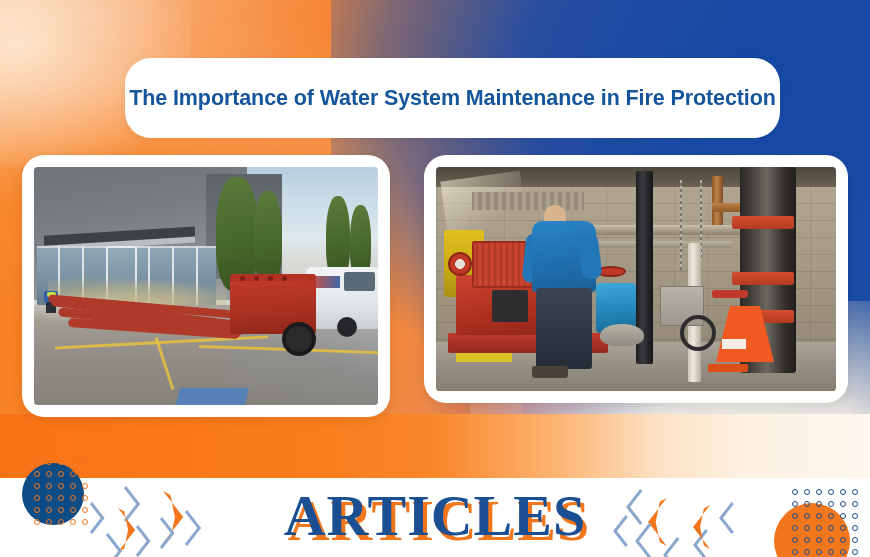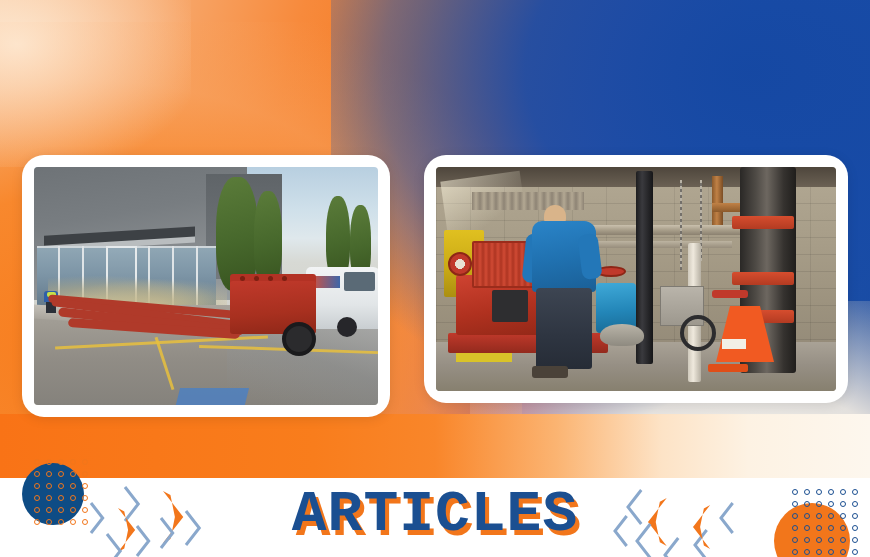--- a/index.html
+++ b/index.html
@@ -495,21 +495,21 @@
     top: 482px;
     text-align: center;
     height: 70px;
   }
   .articles {
     position: relative;
     display: inline-block;
     font-size: 58px;
     font-weight: bold;
     letter-spacing: 1px;
-    font-family: Liberation Mono, monospace;
+    font-family: Liberation Serif, serif;
     color: #1b4f91;
     text-shadow: 4px 5px 0 #f2761b;
   }
 
   
   .dotcircle { position: absolute; }
   .dotcircle .disc {
     position: absolute;
     border-radius: 50%;
   }
@@ -578,20 +578,23 @@
 <div class="banner">
 
   <div class="bg-base"></div>
   <div class="bg-orange-left"></div>
   <div class="bg-blue-top"></div>
   <div class="bg-cream-topleft"></div>
   <div class="bg-cream-corner"></div>
   <div class="bg-bottomband"></div>
   <div class="bg-white-bottom"></div>
 
+  <div class="title-card">
+    <span class="title-text">The Importance of Water System Maintenance in Fire Protection</span>
+  </div>
 
   <div class="photo-card left">
     <div class="photo">
       <div class="ph-l-sky"></div>
       <div class="ph-l-building"></div>
       <div class="ph-l-building2"></div>
       <div class="ph-l-tree ph-l-t1"></div>
       <div class="ph-l-tree ph-l-t2"></div>
       <div class="ph-l-tree ph-l-t3"></div>
       <div class="ph-l-tree ph-l-t4"></div>

